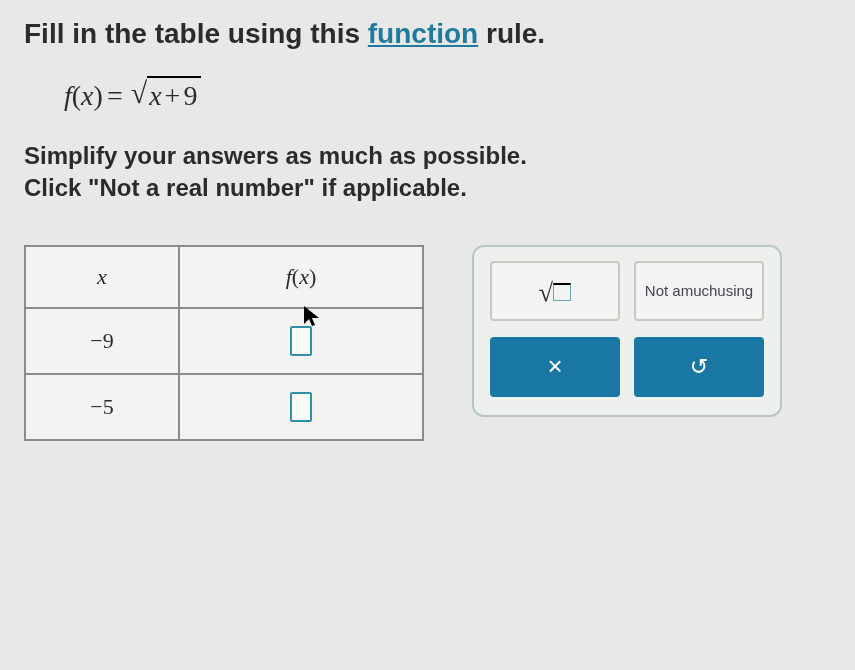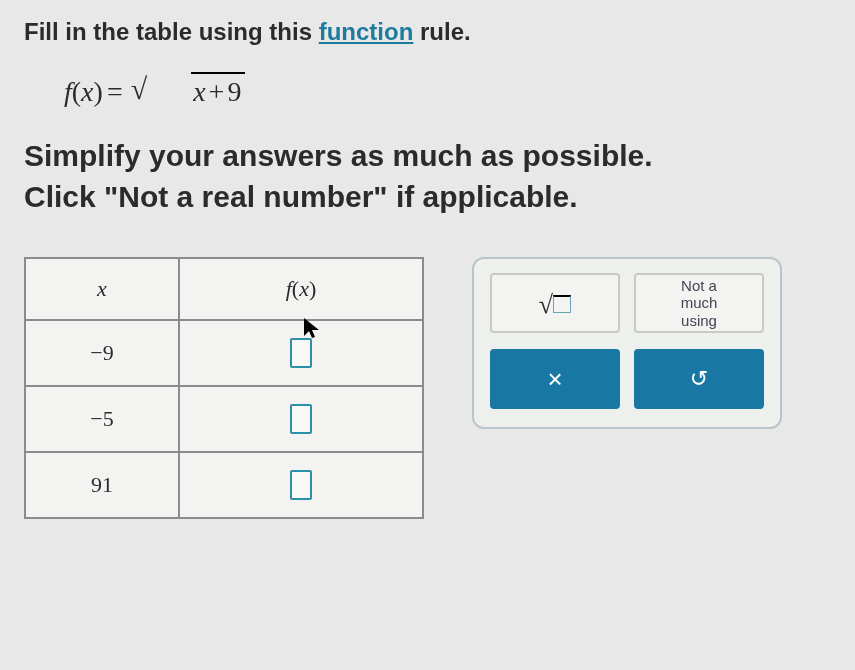--- a/index.html
+++ b/index.html
@@ -6,21 +6,21 @@
     margin: 0;
     padding: 18px 24px;
     background: #e8e8e8;
     font-family: Arial, Helvetica, sans-serif;
     width: 855px;
     height: 670px;
     box-sizing: border-box;
     color: #2b2b2b;
   }
   .instruction-line {
-    font-size: 24px;
+    font-size: 28px;
     font-weight: 600;
     margin-bottom: 26px;
   }
   .function-link {
     color: #1e7b9e;
     text-decoration: underline;
     font-weight: 600;
   }
   .equation {
     font-family: "Times New Roman", Times, serif;
@@ -40,25 +40,24 @@
   .radical-sign {
     font-size: 30px;
     line-height: 1;
     transform: translateY(2px);
     font-style: normal;
   }
   .radicand {
     border-top: 2px solid #000;
     padding: 2px 4px 0 2px;
     font-style: italic;
-    margin-left: 44px;
   }
   .radicand .plus { font-style: normal; margin: 0 3px; }
   .simplify {
-    font-size: 30px;
+    font-size: 24px;
     font-weight: 600;
     line-height: 1.35;
     margin-bottom: 40px;
   }
   .layout-row {
     display: flex;
     gap: 48px;
     align-items: flex-start;
   }
   table.fn-table {
@@ -146,21 +145,21 @@
     line-height: 1;
     transform: translateY(2px);
   }
   .not-real-btn {
     background: #f3f4f2;
     border: 2px solid #c6c9c4;
     font-size: 15px;
     color: #445;
     text-align: center;
     line-height: 1.15;
-    flex-direction: column;
+    flex-direction: row;
   }
   .clear-btn, .undo-btn {
     background: #1977a3;
     color: #fff;
     font-size: 22px;
   }
   .clear-btn { font-size: 26px; }
 </style>
 </head>
 <body>
@@ -208,24 +207,20 @@
             <svg width="20" height="24">
               <path d="M2 2 L2 20 L7 15 L10 22 L13 21 L10 14 L17 14 Z" fill="#000"></path>
             </svg>
           </span>
         </td>
       </tr>
       <tr>
         <td>−5</td>
         <td><span class="answer-slot"></span></td>
       </tr>
-      <tr>
-        <td>91</td>
-        <td><span class="answer-slot"></span></td>
-      </tr>
     </tbody>
   </table>
 
   <div class="control-panel">
     <div class="panel-row">
       <div class="panel-btn sqrt-btn">
         <span class="radical-mini">
           <span class="tick">√</span>
           <span class="box"></span>
         </span>

